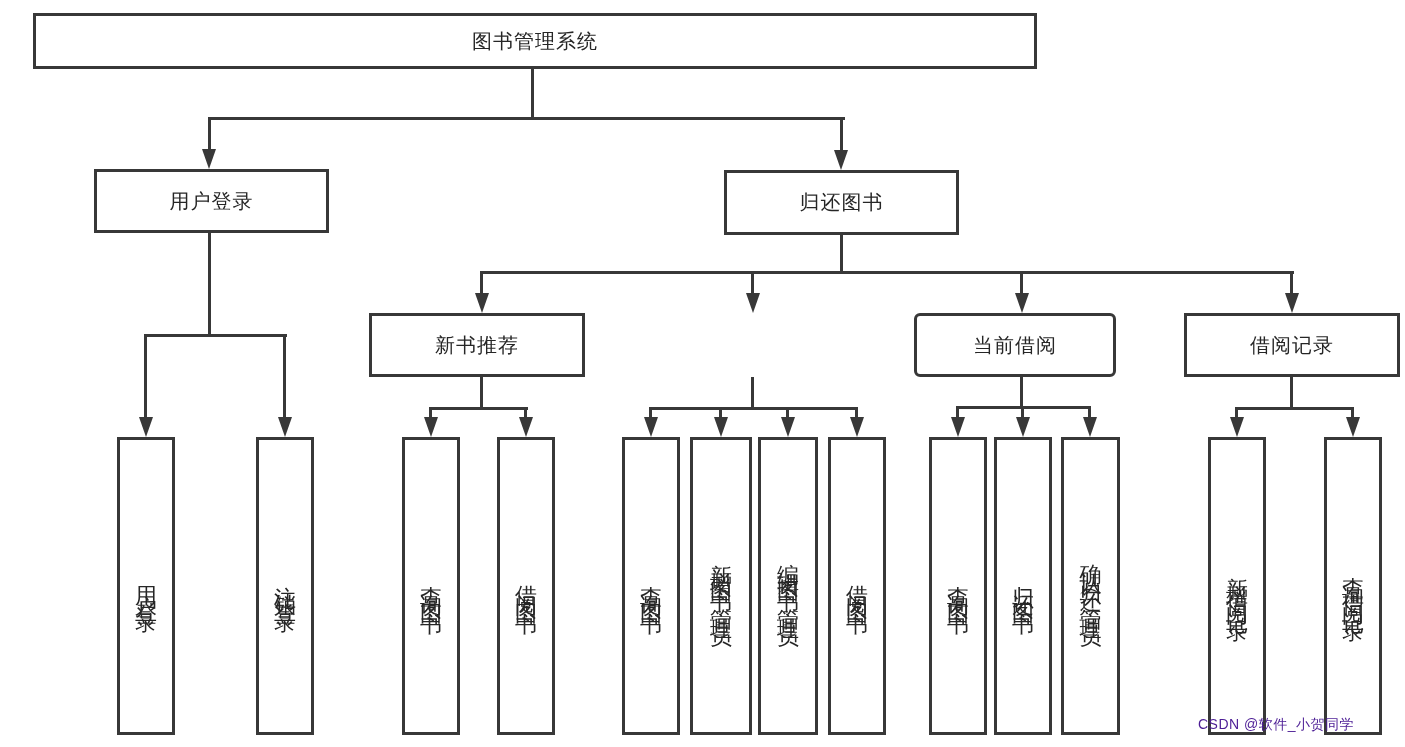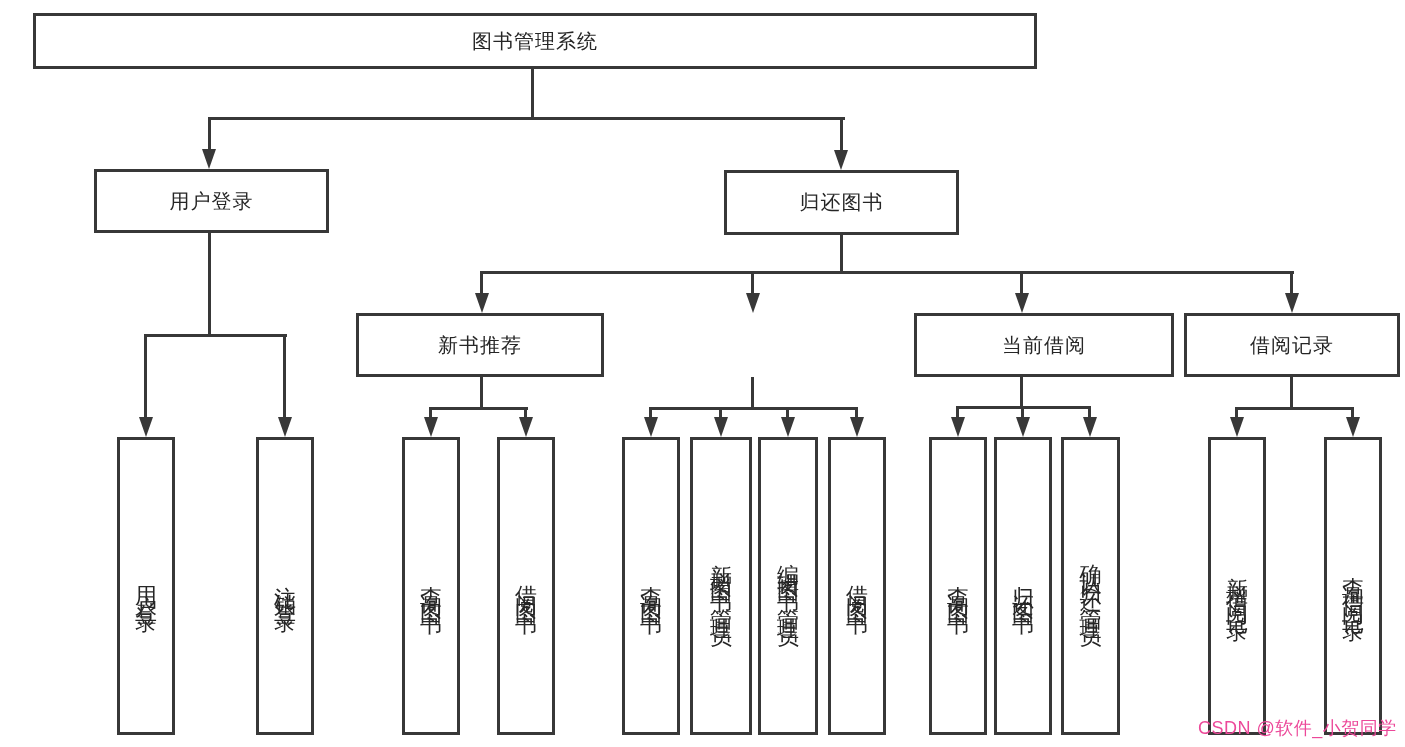--- a/index.html
+++ b/index.html
@@ -31,21 +31,21 @@
   }
   .ln{position:absolute;background:#383838;}
   .ar{
     position:absolute;width:0;height:0;
     border-left:7px solid transparent;
     border-right:7px solid transparent;
     border-top:20px solid #383838;
   }
   .wm{
     position:absolute;left:1186px;top:716px;
-    color:#ec4899;font-size:18px;letter-spacing:0.5px;
+    color:#4c1d95;font-size:14px;letter-spacing:0.5px;
     z-index:5;white-space:nowrap;
   }
 </style>
 </head>
 <body>
 
 <div id="canvas">
 
   <div class="bx" style="left:21px;top:13px;width:1004px;height:56px;">图书管理系统</div>
 
@@ -63,22 +63,22 @@
   <i class="ln" style="left:468px;top:271px;width:814px;height:3px;"></i>
   <i class="ln" style="left:468px;top:271px;width:3px;height:24px;"></i>
   <i class="ar" style="left:463px;top:293px;"></i>
   <i class="ln" style="left:739px;top:271px;width:3px;height:24px;"></i>
   <i class="ar" style="left:734px;top:293px;"></i>
   <i class="ln" style="left:1008px;top:271px;width:3px;height:24px;"></i>
   <i class="ar" style="left:1003px;top:293px;"></i>
   <i class="ln" style="left:1278px;top:271px;width:3px;height:24px;"></i>
   <i class="ar" style="left:1273px;top:293px;"></i>
 
-  <div class="bx" style="left:344px;top:313px;width:248px;height:64px;">新书推荐</div>
-  <div class="bx" style="left:902px;top:313px;width:260px;height:64px;">当前借阅</div>
+  <div class="bx" style="left:357px;top:313px;width:216px;height:64px;">新书推荐</div>
+  <div class="bx" style="left:902px;top:313px;width:202px;height:64px;border-radius:6px;">当前借阅</div>
   <div class="bx" style="left:1172px;top:313px;width:216px;height:64px;">借阅记录</div>
 
   <i class="ln" style="left:196px;top:233px;width:3px;height:103px;"></i>
   <i class="ln" style="left:132px;top:334px;width:143px;height:3px;"></i>
   <i class="ln" style="left:132px;top:334px;width:3px;height:85px;"></i>
   <i class="ar" style="left:127px;top:417px;"></i>
   <i class="ln" style="left:271px;top:334px;width:3px;height:85px;"></i>
   <i class="ar" style="left:266px;top:417px;"></i>
 
   <i class="ln" style="left:468px;top:377px;width:3px;height:32px;"></i>

